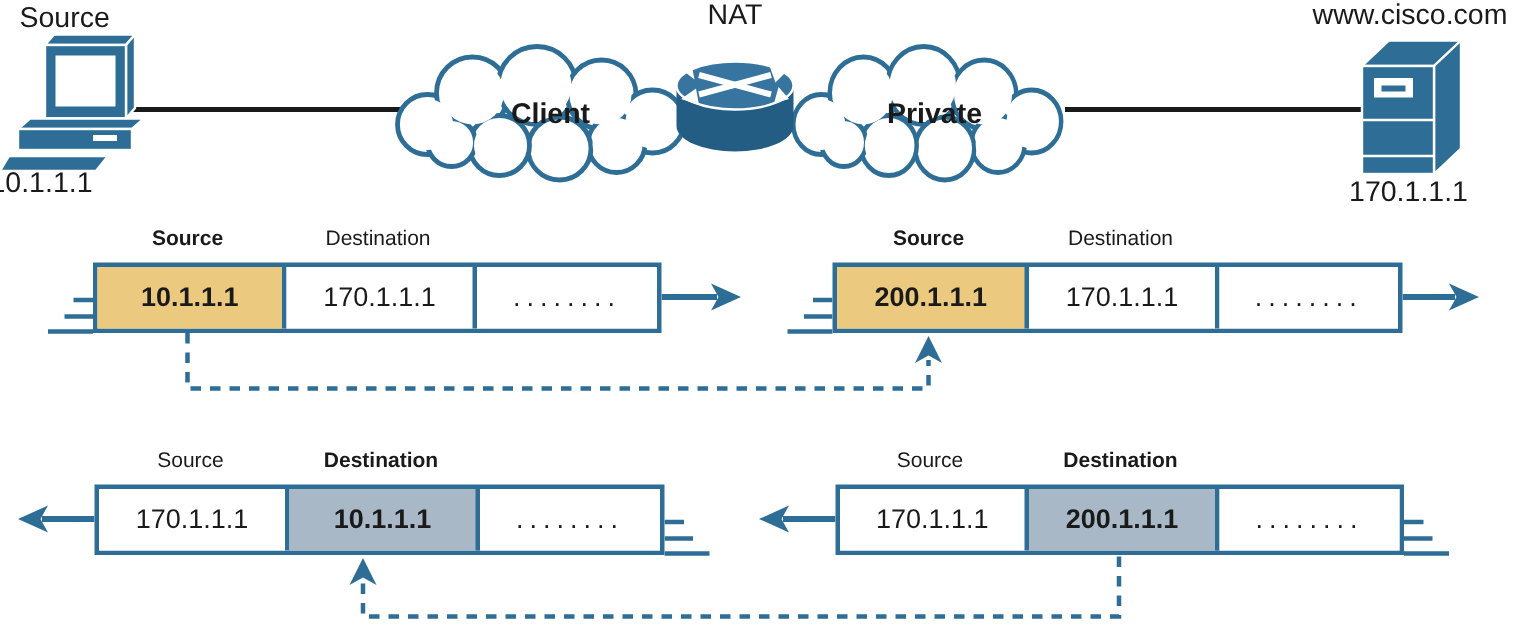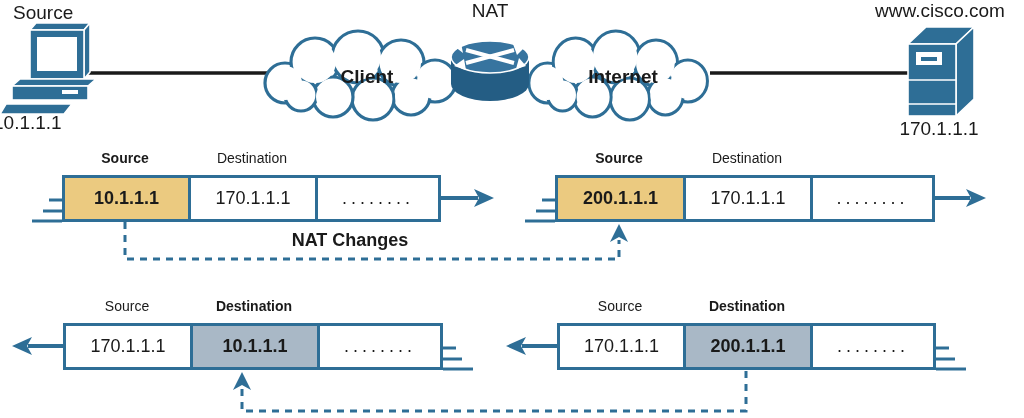--- a/index.html
+++ b/index.html
@@ -184,41 +184,40 @@
     <g>
       <path class="dash" d="M746,371 V411 H242 V388"></path>
       <polygon class="sfill" points="242,372 233,390 242,385 251,390"></polygon>
     </g>
   </svg>
 
   <div class="txt node-label" style="left:13px;top:2px;">Source</div>
   <div class="txt node-label" style="left:-7px;top:112px;">10.1.1.1</div>
   <div class="txt cloud-label" style="left:367px;top:77px;">Client</div>
   <div class="txt node-label ctr" style="left:490px;top:0;">NAT</div>
-  <div class="txt cloud-label" style="left:623px;top:77px;">Internet</div>
+  <div class="txt cloud-label" style="left:623px;top:77px;">Private</div>
   <div class="txt node-label ctr" style="left:940px;top:0px;">www.cisco.com</div>
   <div class="txt node-label ctr" style="left:939px;top:118px;">170.1.1.1</div>
 
   <span class="hdr b" style="left:125px;top:150px;">Source</span>
   <span class="hdr" style="left:252px;top:150px;">Destination</span>
   <div class="packet" style="left:62px;top:175px;width:379px;">
     <div class="cell hl-y" style="width:126px;">10.1.1.1</div>
     <div class="cell" style="width:127px;">170.1.1.1</div>
     <div class="cell payload">........</div>
   </div>
 
   <span class="hdr b" style="left:619px;top:150px;">Source</span>
   <span class="hdr" style="left:747px;top:150px;">Destination</span>
   <div class="packet" style="left:555px;top:175px;width:380px;">
     <div class="cell hl-y" style="width:128px;">200.1.1.1</div>
     <div class="cell" style="width:127px;">170.1.1.1</div>
     <div class="cell payload">........</div>
   </div>
 
-  <div class="txt nat-changes" style="left:350px;top:230px;">NAT Changes</div>
 
   <span class="hdr" style="left:127px;top:298px;">Source</span>
   <span class="hdr b" style="left:254px;top:298px;">Destination</span>
   <div class="packet" style="left:63px;top:323px;width:380px;">
     <div class="cell" style="width:127px;">170.1.1.1</div>
     <div class="cell hl-g" style="width:127px;">10.1.1.1</div>
     <div class="cell payload">........</div>
   </div>
 
   <span class="hdr" style="left:620px;top:298px;">Source</span>

